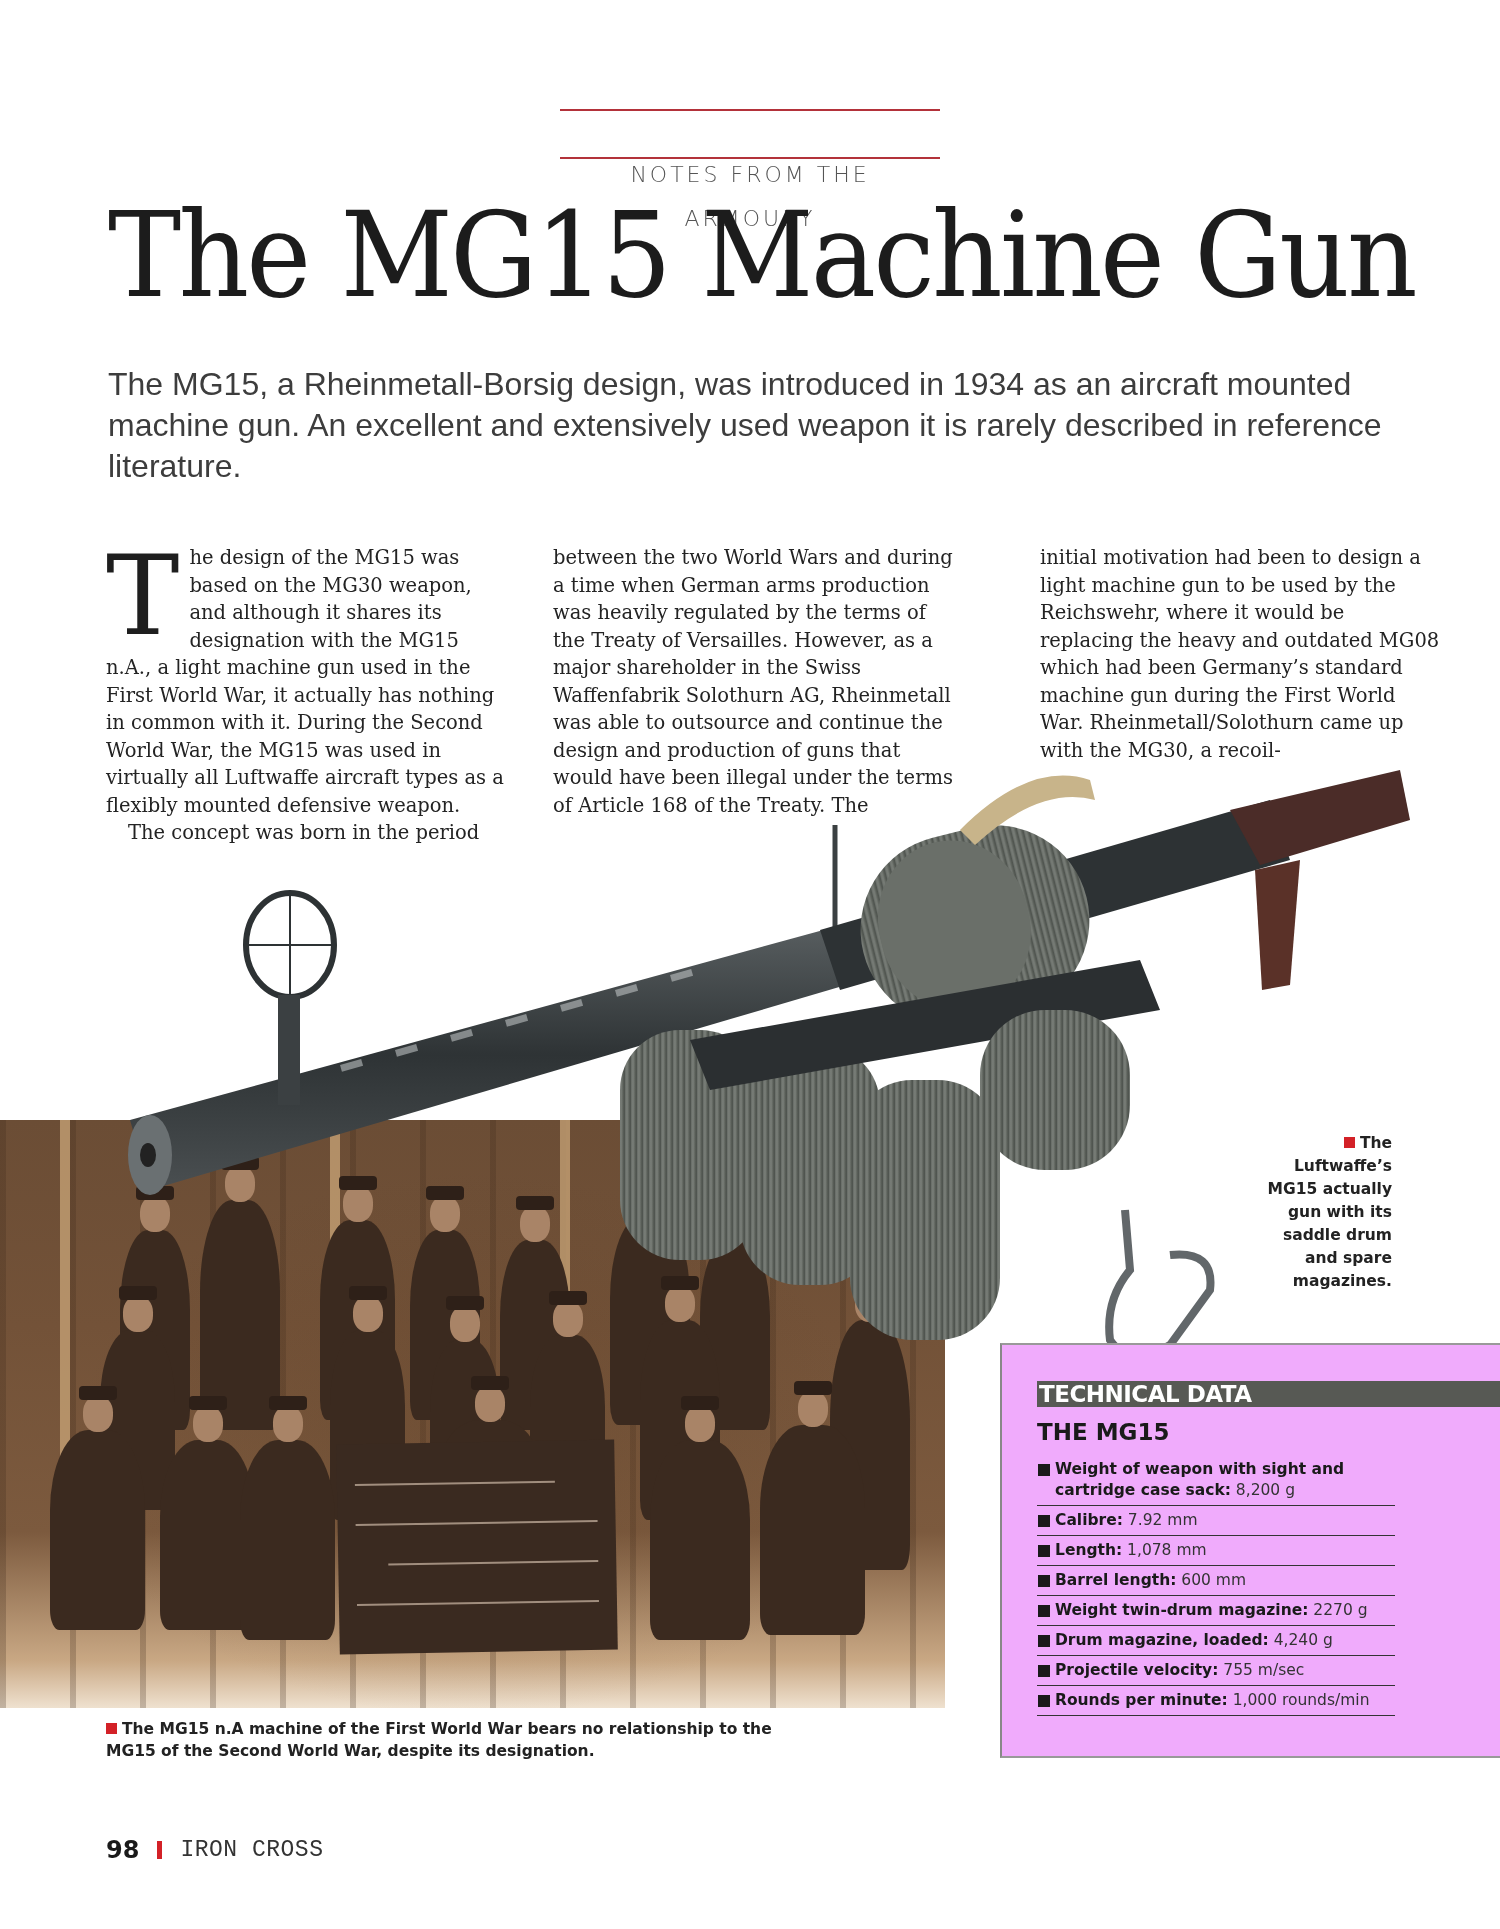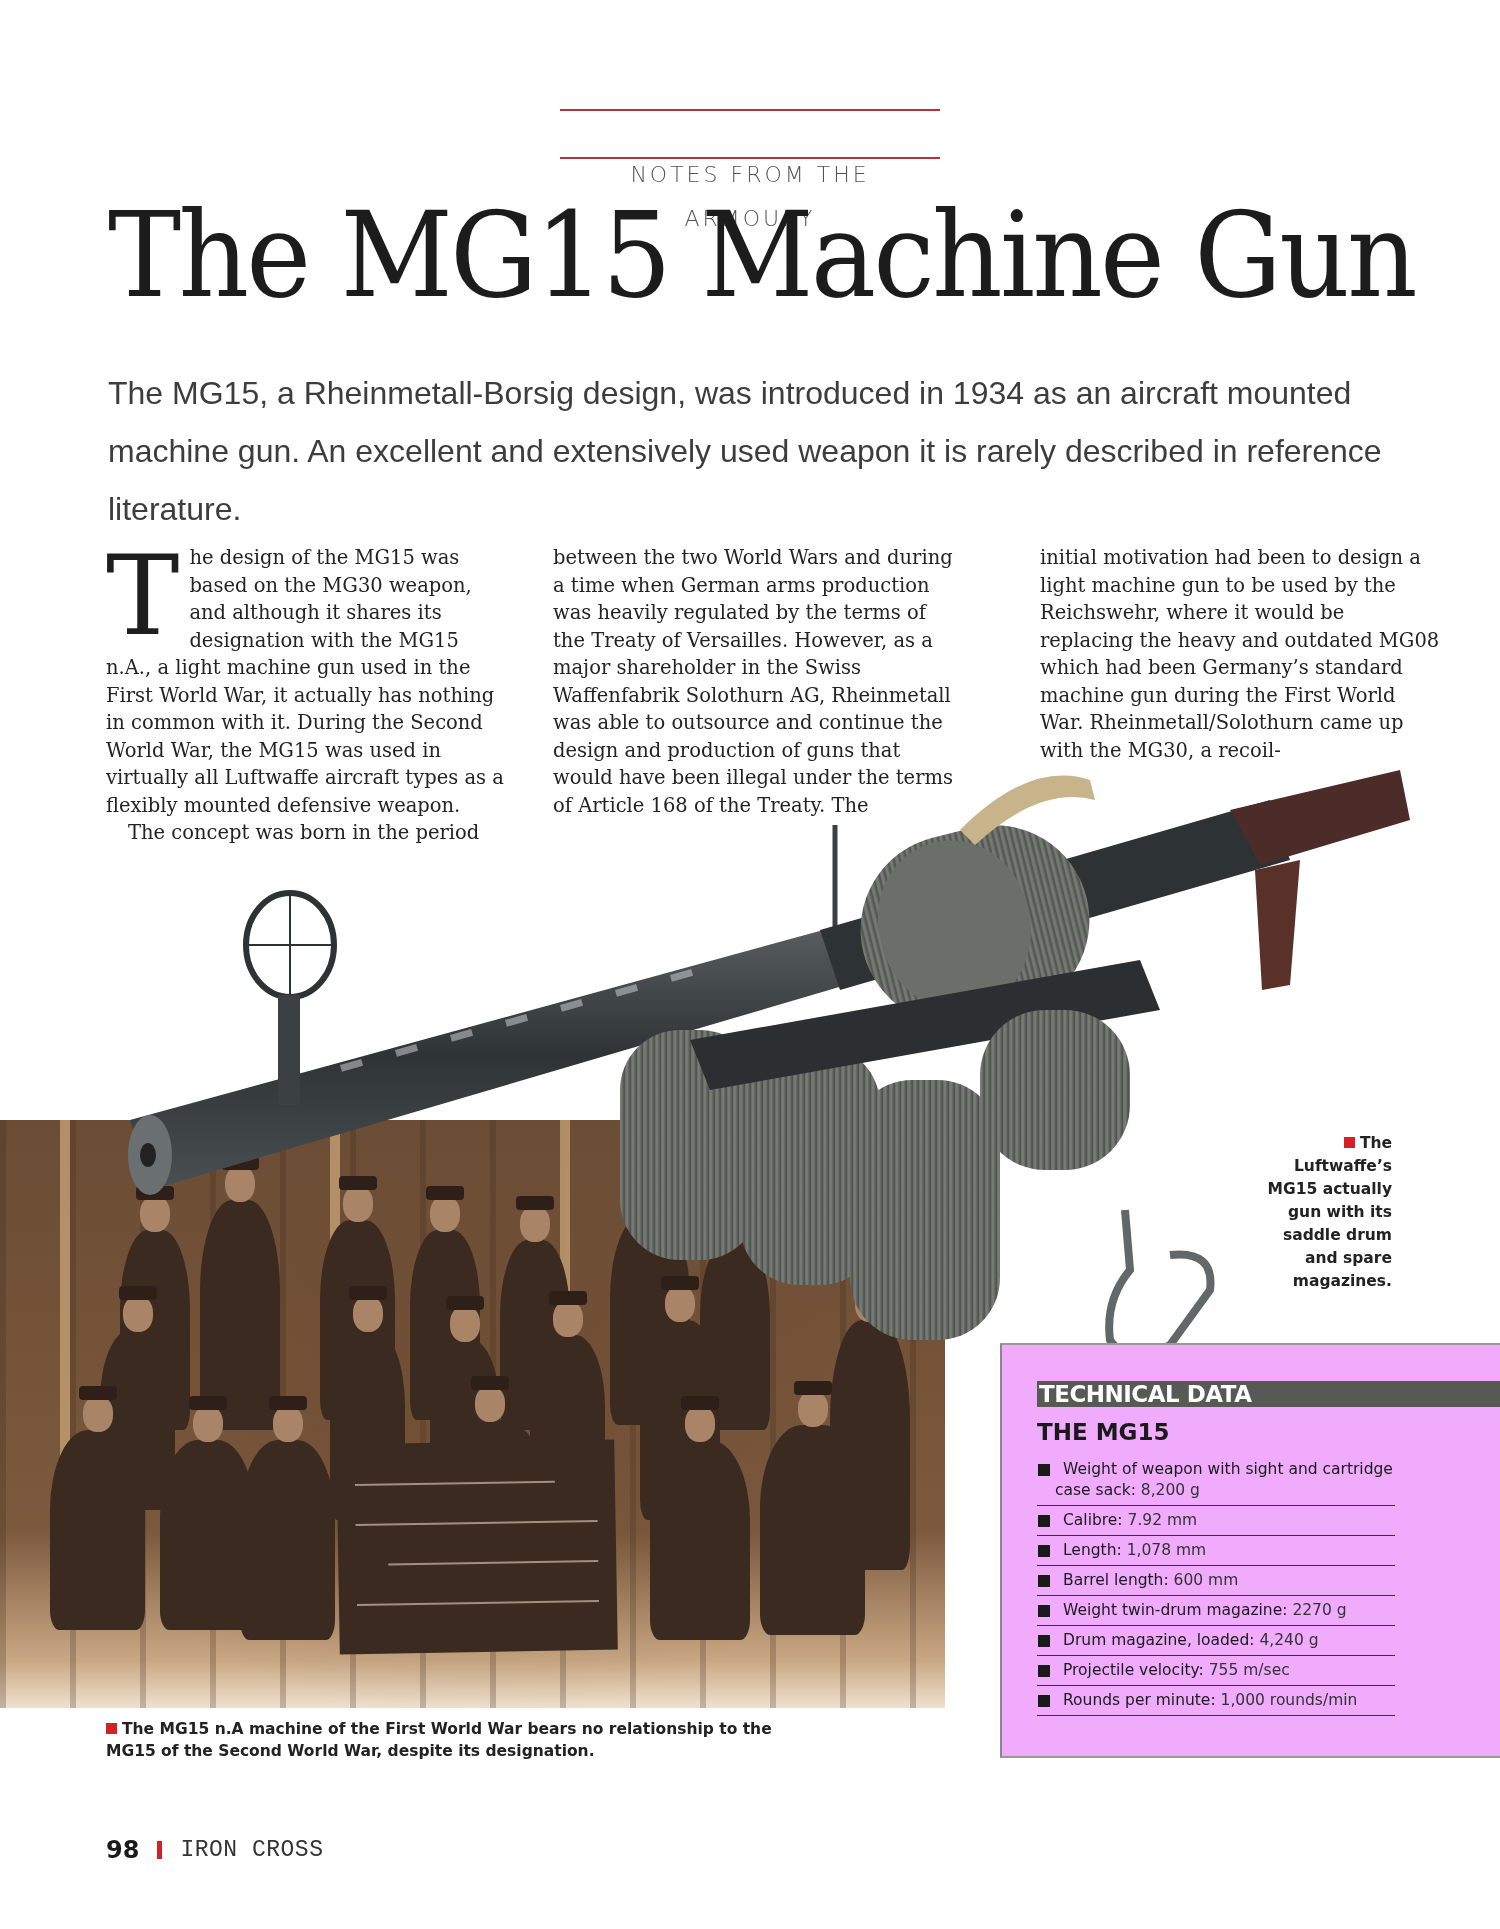--- a/index.html
+++ b/index.html
@@ -3,21 +3,21 @@
   <meta charset="utf-8">
   <style>
     html, body { margin: 0; padding: 0; background: #ffffff; }
     body { width: 1500px; height: 1929px; position: relative; overflow: hidden; font-family: "Liberation Sans", sans-serif; color: #222; }
 
     .kicker { position: absolute; left: 560px; top: 109px; width: 380px; height: 46px; border-top: 2px solid #b3323a; border-bottom: 2px solid #b3323a; text-align: center; }
     .kicker span { display: block; line-height: 44px; font-family: "DejaVu Sans", sans-serif; font-size: 22px; letter-spacing: 3px; color: #555; font-weight: 300; margin-top: 42px; }
 
     .title { position: absolute; left: 108px; top: 190px; width: 1300px; margin: 0; font-family: "DejaVu Serif", serif; font-size: 118px; font-weight: normal; color: #1c1c1c; letter-spacing: -3px; line-height: 130px; transform: scaleX(0.93); transform-origin: left top; white-space: nowrap; }
 
-    .standfirst { position: absolute; left: 108px; top: 364px; width: 1300px; margin: 0; font-family: "Liberation Sans", sans-serif; font-size: 32px; line-height: 58px; color: #3d3d3d; font-weight: normal; }
+    .standfirst { position: absolute; left: 108px; top: 364px; width: 1300px; margin: 0; font-family: "Liberation Sans", sans-serif; font-size: 32px; line-height: 41px; color: #3d3d3d; font-weight: normal; }
 
     .col { position: absolute; top: 544px; width: 400px; font-family: "DejaVu Serif", serif; font-size: 19.5px; line-height: 27.5px; color: #232323; margin: 0; }
     .col p { margin: 0; }
     .col1 { left: 106px; }
     .col2 { left: 553px; }
     .col3 { left: 1000px; margin-left: 40px; }
     .dropcap { float: left; font-family: "DejaVu Serif", serif; font-size: 110px; line-height: 88px; height: 88px; margin: 8px 10px 0 0; color: #1e1e1e; font-weight: normal; }
     .indent { text-indent: 22px; }
 
     
@@ -38,21 +38,21 @@
     .caption-right { position: absolute; left: 1250px; top: 1132px; width: 142px; text-align: right; font-family: "DejaVu Sans", sans-serif; font-weight: bold; font-size: 15.5px; line-height: 23px; color: #222; }
     .redsq { display: inline-block; width: 11px; height: 11px; background: #d32127; margin-right: 5px; vertical-align: 0px; }
 
     .tech { position: absolute; left: 1000px; top: 1343px; width: 500px; height: 415px; border-left: 2px solid #888; border-top: 2px solid #999; border-bottom: 2px solid #999; box-sizing: border-box; background: #f0abfc; }
     .tech-bar { position: absolute; left: 35px; top: 36px; right: 0; height: 26px; background: #575954; }
     .tech-bar span { display: block; font-family: "DejaVu Sans", sans-serif; font-weight: bold; font-size: 23px; line-height: 26px; color: #fff; padding-left: 2px; letter-spacing: -0.5px; }
     .tech-sub { position: absolute; left: 35px; top: 72px; font-family: "DejaVu Sans", sans-serif; font-weight: bold; font-size: 23px; line-height: 30px; color: #1a1a1a; margin: 0; }
     .tech-list { position: absolute; left: 35px; top: 110px; width: 358px; margin: 0; padding: 0; list-style: none; }
     .tech-list li { border-bottom: 1.5px solid #333; font-family: "DejaVu Sans", sans-serif; font-size: 15.5px; line-height: 21px; padding: 4px 0 4px 18px; position: relative; color: #1a1a1a; }
     .tech-list li::before { content: ""; position: absolute; left: 1px; top: 9px; width: 12px; height: 12px; background: #1a1a1a; }
-    .tech-list .lbl { font-weight: 400; margin-left: 8px; }
+    .tech-list .lbl { font-weight: 700; }
     .tech-list .val { font-weight: normal; color: #333; }
 
     .caption-bottom { position: absolute; left: 106px; top: 1718px; width: 720px; font-family: "DejaVu Sans", sans-serif; font-weight: bold; font-size: 15.5px; line-height: 22px; color: #222; }
 
     .footer { position: absolute; left: 106px; top: 1832px; height: 36px; display: flex; align-items: center; }
     .folio { font-family: "DejaVu Sans", sans-serif; font-weight: bold; font-size: 24px; color: #1a1a1a; }
     .footer-bar { display: inline-block; width: 5px; height: 18px; background: #d32127; margin: 0 18px 0 18px; }
     .mag-name { font-family: Liberation Mono, monospace; font-size: 23px; color: #333; letter-spacing: 0.5px; }
   </style>
 </head>

